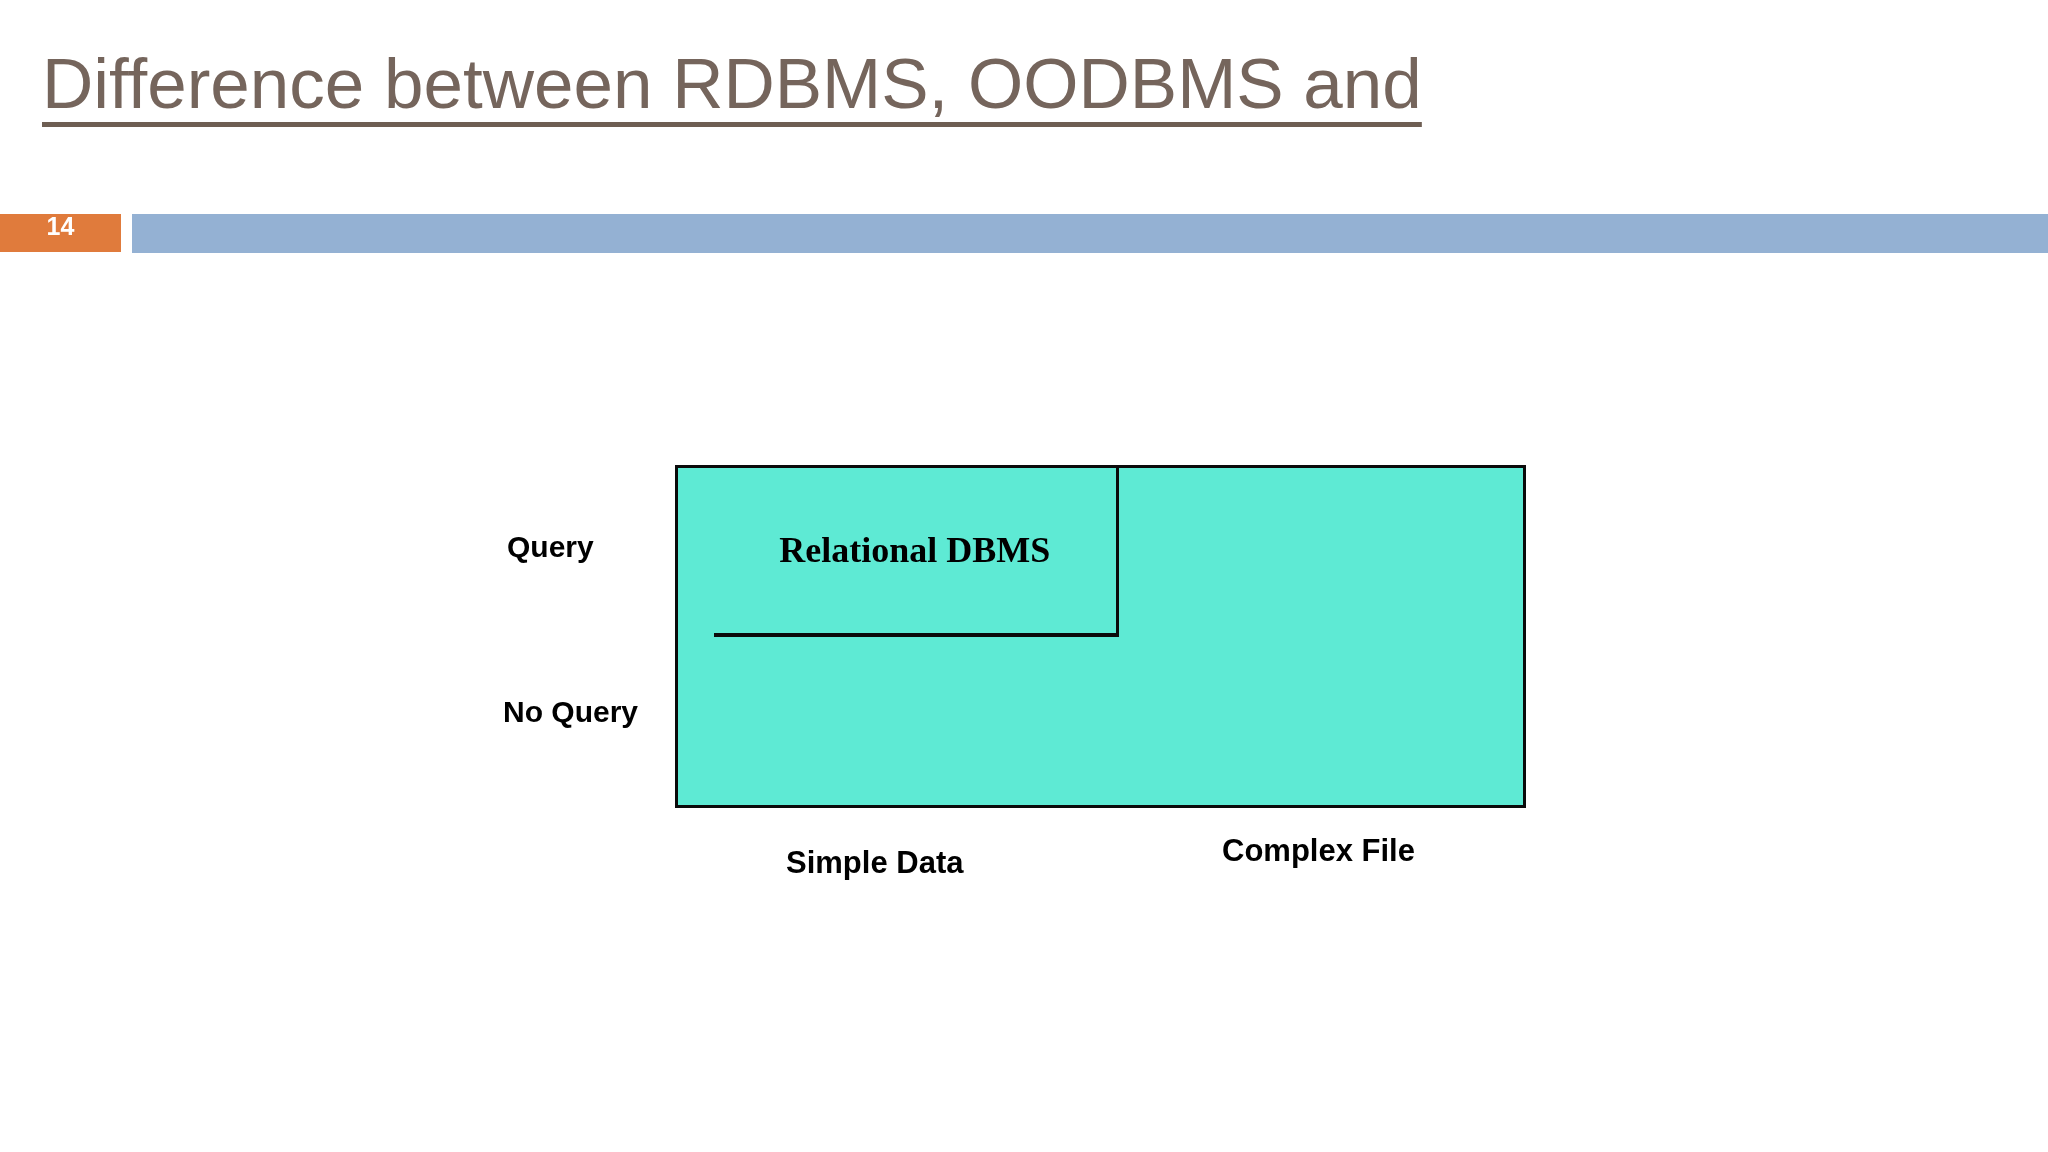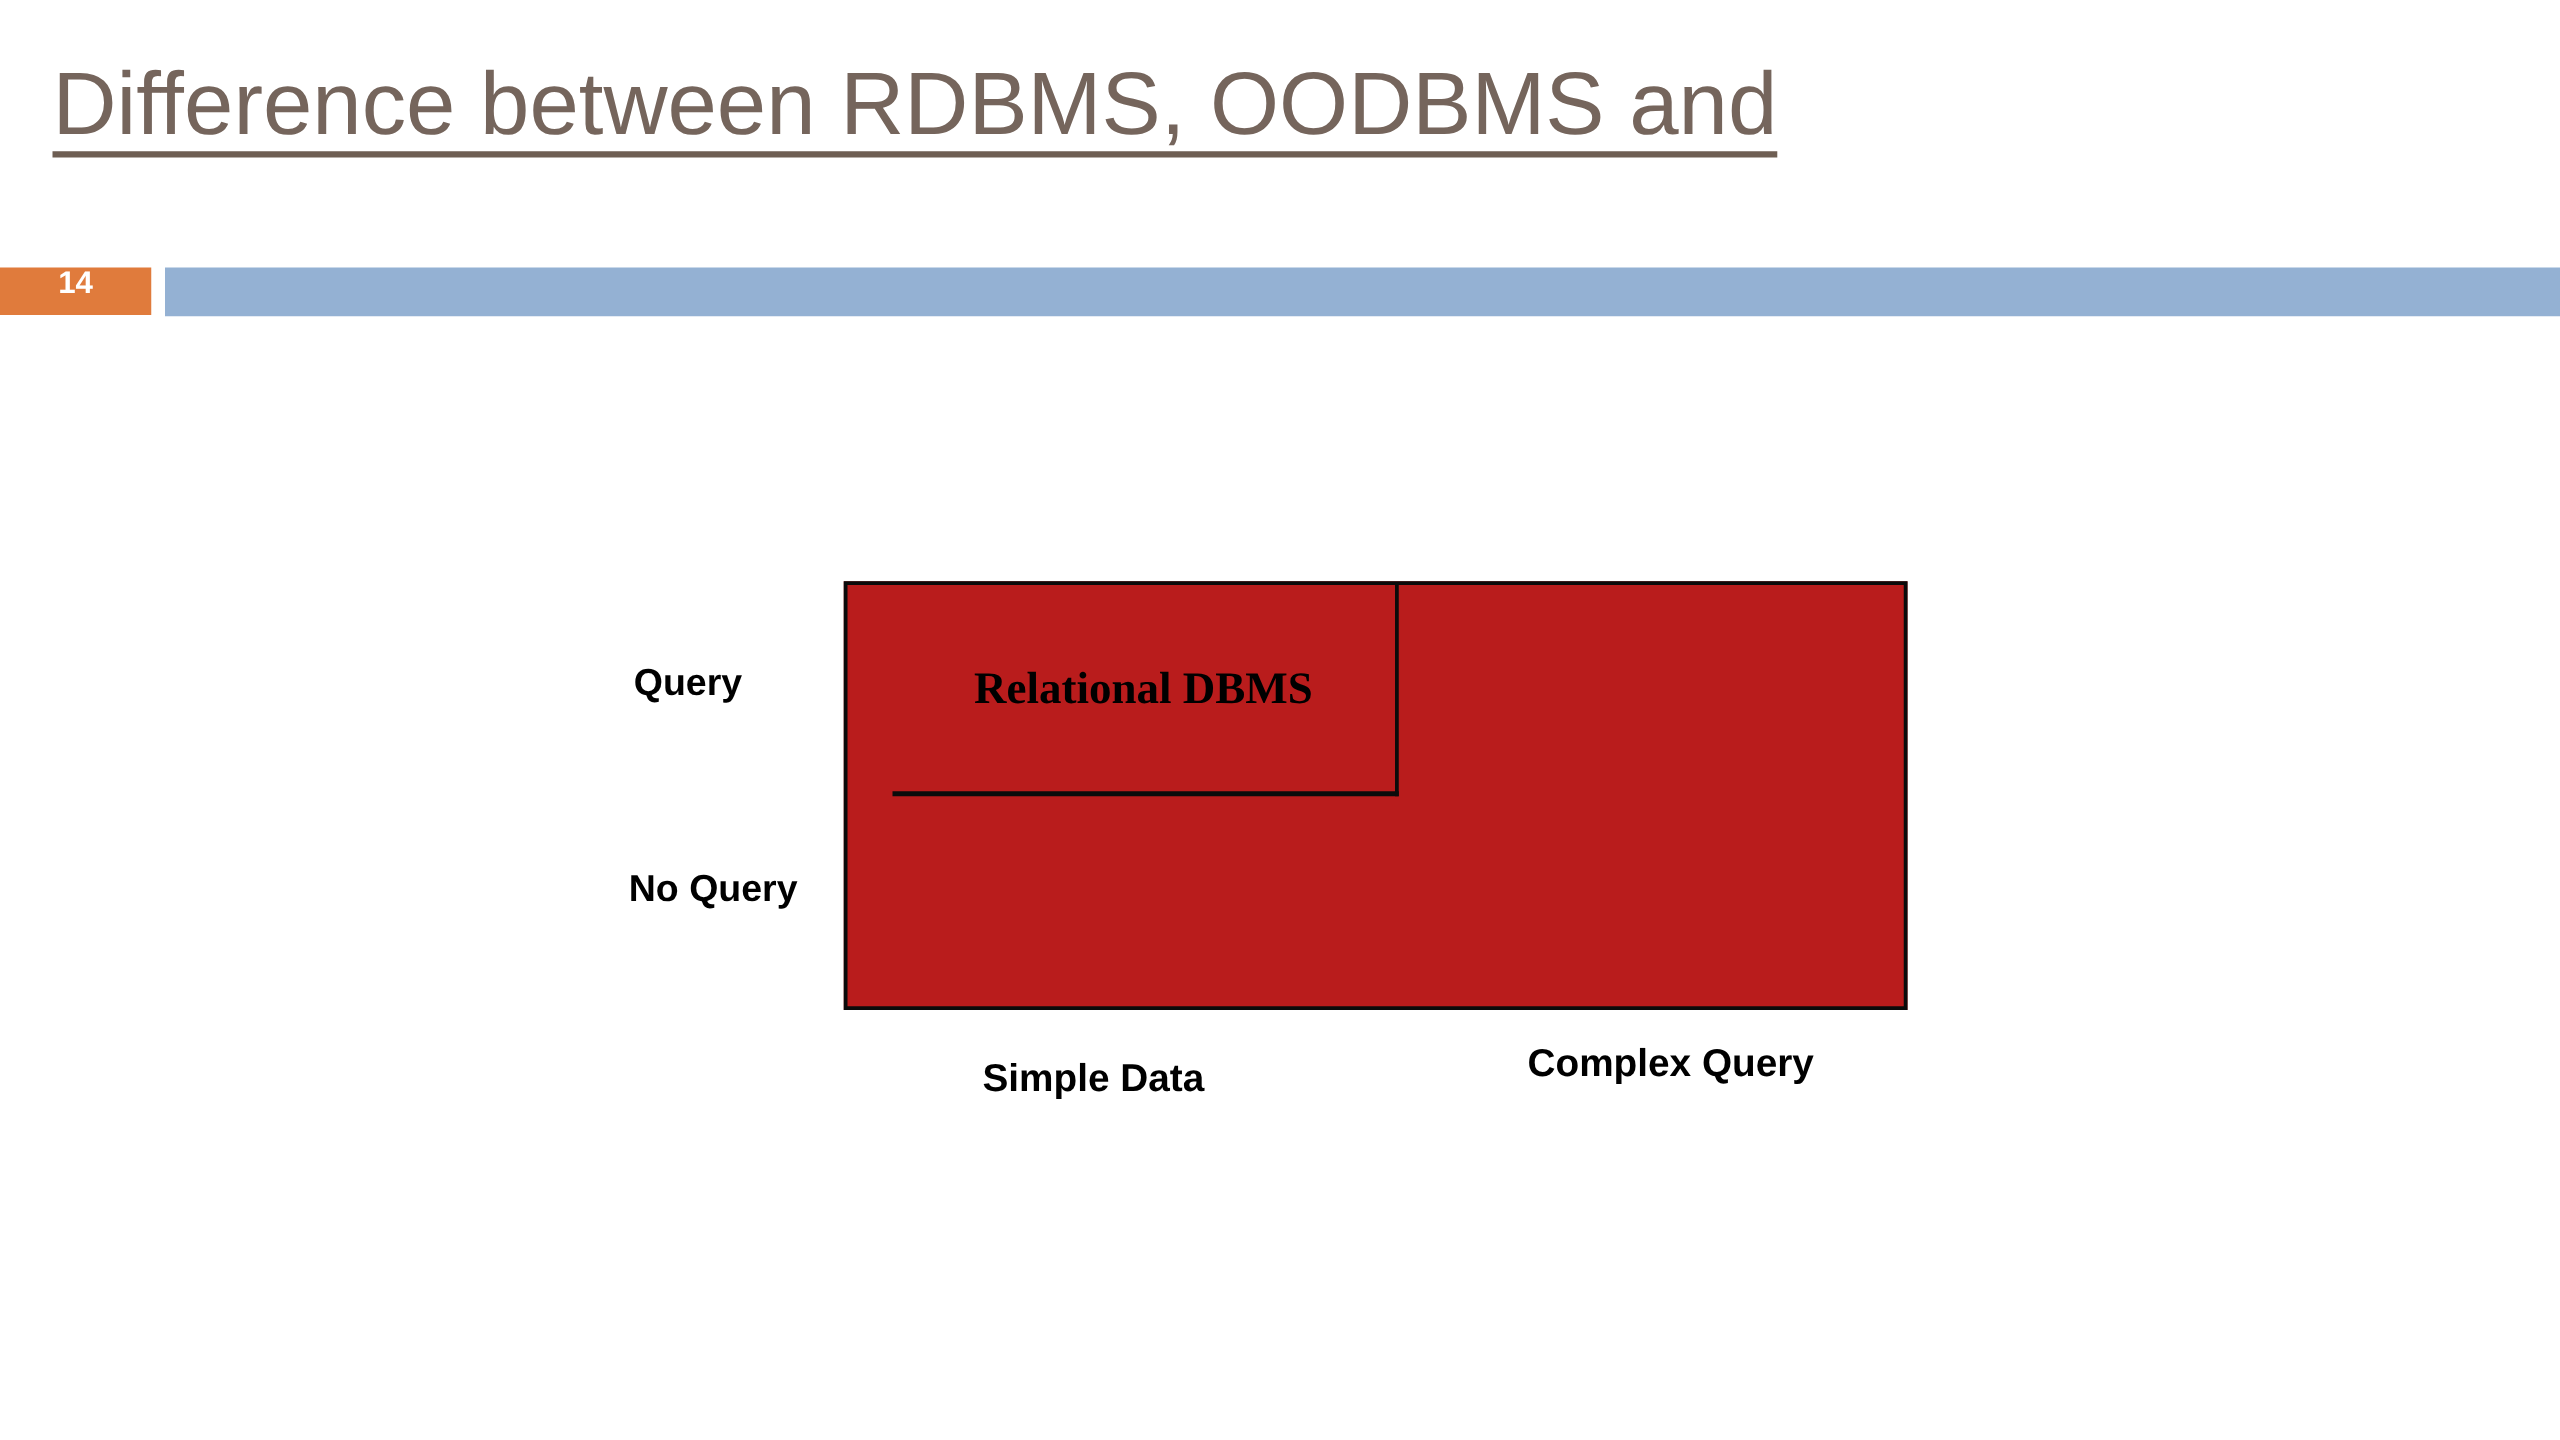--- a/index.html
+++ b/index.html
@@ -68,21 +68,21 @@
   .matrix {
     position: absolute;
     left: 675px;
     top: 465px;
     width: 851px;
     height: 343px;
     border: 3px solid #0b0b0b;
     display: grid;
     grid-template-columns: 1fr 1fr;
     grid-template-rows: 1fr 1fr;
-    background: #b91c1c;
+    background: #5eead4;
     padding-left: 36px;
   }
   .matrix-cell {
     display: flex;
     align-items: center;
     justify-content: center;
     font-family: "Liberation Serif", "DejaVu Serif", serif;
     font-size: 36px;
     font-weight: 600;
     color: #000000;
@@ -117,13 +117,13 @@
     <span class="title-line">Difference between RDBMS, OODBMS and</span>
   </h1>
 
   <div class="matrix">
     <div class="matrix-cell top-left">Relational DBMS</div>
   </div>
 
   <div class="axis-label row-label-query">Query</div>
   <div class="axis-label row-label-no-query">No Query</div>
   <div class="axis-label col-label-simple">Simple Data</div>
-  <div class="axis-label col-label-complex">Complex Query</div>
+  <div class="axis-label col-label-complex">Complex File</div>
 
 </body></html>

